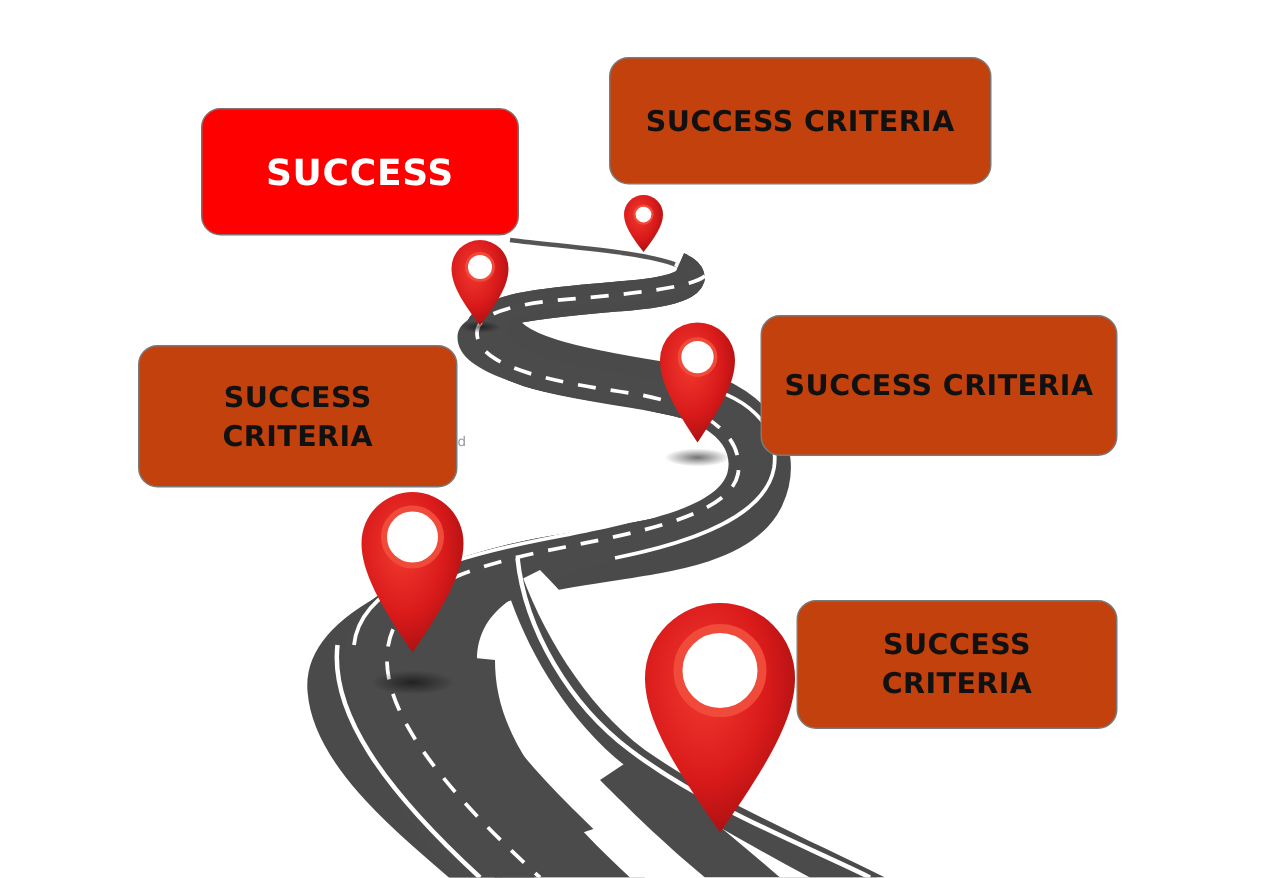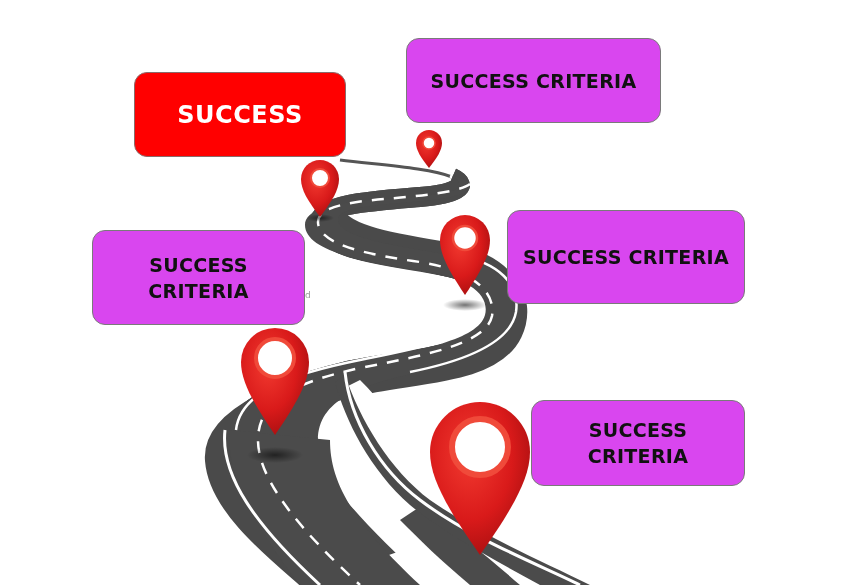--- a/index.html
+++ b/index.html
@@ -1,21 +1,21 @@
 <!DOCTYPE html>
 <html><head>
 <meta charset="utf-8">
 <style>
   html, body { margin: 0; padding: 0; background: #ffffff; }
   body { width: 852px; height: 585px; position: relative; overflow: hidden;
          font-family: "DejaVu Sans", sans-serif; }
   #road-svg { position: absolute; left: 0; top: 0; width: 852px; height: 585px; }
   .card {
     position: absolute; box-sizing: border-box;
-    border: 1.5px solid #7a7a7a; border-radius: 13px; background: #d946ef;
+    border: 1.5px solid #7a7a7a; border-radius: 13px; background: #c2410c;
     display: flex; align-items: center; justify-content: center; text-align: center;
     color: #111111; font-weight: bold; font-size: 19px; line-height: 26px;
     letter-spacing: 0.3px;
   }
   .card.success {
     background: #ff0000; color: #ffffff; border-color: #8a6a6a;
     font-size: 24px; letter-spacing: 0.5px;
   }
   .card span { white-space: pre-line; }
 </style>

